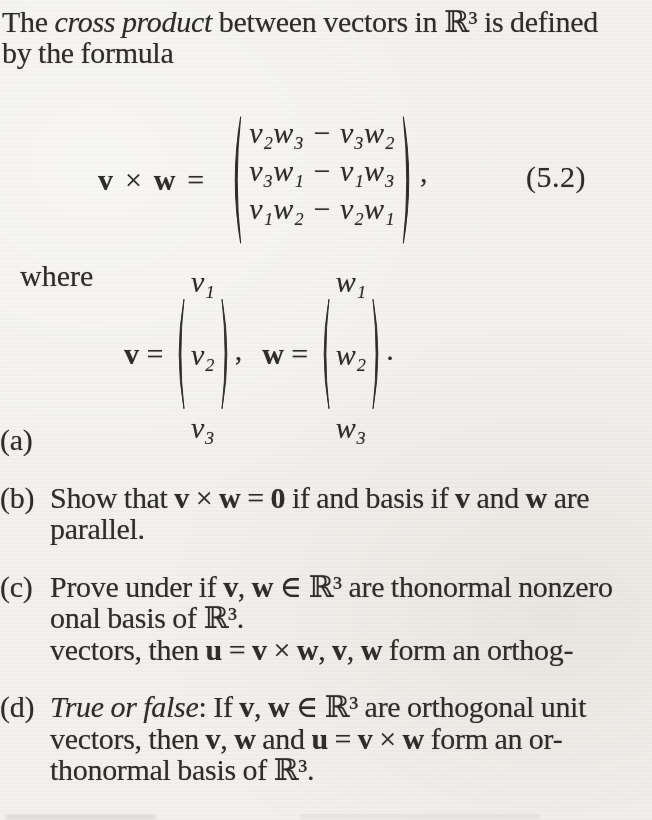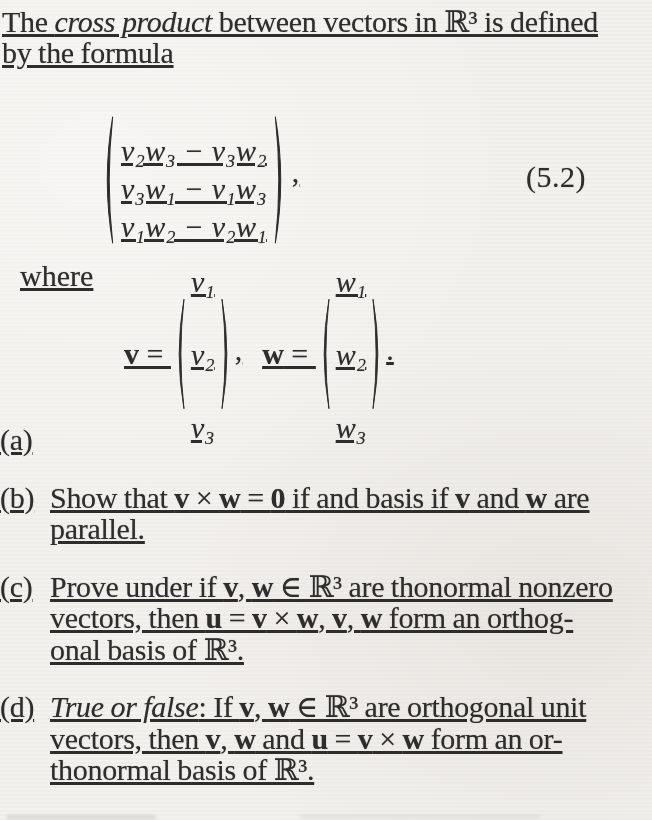--- a/index.html
+++ b/index.html
@@ -12,34 +12,33 @@
     width:652px;height:820px;
     overflow:hidden;
     background-color:var(--bg);
     background-image:
       radial-gradient(120% 80% at 15% 20%, rgba(255,255,255,0.38), rgba(255,255,255,0) 55%),
       radial-gradient(100% 60% at 85% 75%, rgba(190,186,178,0.20), rgba(190,186,178,0) 60%),
       repeating-linear-gradient(0deg, rgba(178,174,166,0.05) 0 2px, rgba(255,255,255,0.04) 2px 4px);
     color:var(--ink);
     font-family:"Liberation Serif","DejaVu Serif","DejaVu Sans",serif;
     text-shadow:0 0 1px rgba(46,45,43,0.45);
-    text-decoration:underline;
   }
   .seg{white-space:pre;}
   .b{font-weight:bold;}
   .i{font-style:italic;}
 
   
   .intro{padding:6px 0 0 2px;font-size:30px;line-height:31px;letter-spacing:-0.3px;word-spacing:-0.5px;}
   .iline{white-space:nowrap;}
 
   
   .eq1{position:relative;margin-top:44px;height:136px;display:flex;align-items:center;padding-left:98px;font-size:30px;}
   .eqlhs{margin-right:10px;word-spacing:4px;letter-spacing:0.2px;white-space:pre;}
-  .matrix{display:flex;align-items:flex-end;}
+  .matrix{display:flex;align-items:flex-start;}
   .mcol{display:flex;flex-direction:column;align-items:center;margin:0 6px;}
   .eq1 .mrow{line-height:38px;font-style:italic;letter-spacing:0.2px;white-space:pre;}
   .paren{display:block;}
   .paren path{fill:var(--ink);stroke:var(--ink);stroke-width:1.3;}
   .eqcomma{align-self:center;transform:translateY(-8px);margin-left:2px;}
   .eqnum{position:absolute;left:526px;top:50%;transform:translateY(-58%);letter-spacing:0.5px;}
 
   
   .where{margin-top:12px;padding-left:20px;font-size:30px;line-height:32px;}
 
@@ -70,20 +69,21 @@
   <div class="intro">
     <div class="iline">
       <span class="seg">The </span><span class="seg i">cross product</span><span class="seg"> between vectors in ℝ³ is defined</span>
     </div>
     <div class="iline">
       <span class="seg">by the formula</span>
     </div>
   </div>
 
   <div class="eq1">
+    <span class="eqlhs"><span class="seg b">v</span><span class="seg"> × </span><span class="seg b">w</span><span class="seg"> = </span></span>
     <div class="matrix">
       <svg class="paren" width="17" height="132" viewBox="0 0 22 150" preserveAspectRatio="none" aria-hidden="true">
           <path d="M19 3 Q5 75 19 147 Q10 75 19 3 Z"></path>
         </svg>
       <div class="mcol">
         <div class="mrow">v₂w₃ − v₃w₂</div>
         <div class="mrow">v₃w₁ − v₁w₃</div>
         <div class="mrow">v₁w₂ − v₂w₁</div>
       </div>
       <svg class="paren" width="17" height="132" viewBox="0 0 22 150" preserveAspectRatio="none" aria-hidden="true">
@@ -144,22 +144,22 @@
       <div class="ptext">
         <div class="pline"><span class="seg">Show that </span><span class="seg b">v</span><span class="seg"> × </span><span class="seg b">w</span><span class="seg"> = </span><span class="seg b">0</span><span class="seg"> if and basis if </span><span class="seg b">v</span><span class="seg"> and </span><span class="seg b">w</span><span class="seg"> are</span></div>
         <div class="pline"><span class="seg">parallel.</span></div>
       </div>
     </div>
 
     <div class="prob">
       <span class="plabel">(c)</span>
       <div class="ptext">
         <div class="pline"><span class="seg">Prove under if </span><span class="seg b">v</span><span class="seg">, </span><span class="seg b">w</span><span class="seg"> ∈ ℝ³ are thonormal nonzero</span></div>
+        <div class="pline"><span class="seg">onal basis of ℝ³.</span></div>
         <div class="pline"><span class="seg">vectors, then </span><span class="seg b">u</span><span class="seg"> = </span><span class="seg b">v</span><span class="seg"> × </span><span class="seg b">w</span><span class="seg">, </span><span class="seg b">v</span><span class="seg">, </span><span class="seg b">w</span><span class="seg"> form an orthog-</span></div>
-        <div class="pline"><span class="seg">onal basis of ℝ³.</span></div>
       </div>
     </div>
 
     <div class="prob">
       <span class="plabel">(d)</span>
       <div class="ptext">
         <div class="pline"><span class="seg i">True or false</span><span class="seg">: If </span><span class="seg b">v</span><span class="seg">, </span><span class="seg b">w</span><span class="seg"> ∈ ℝ³ are orthogonal unit</span></div>
         <div class="pline"><span class="seg">vectors, then </span><span class="seg b">v</span><span class="seg">, </span><span class="seg b">w</span><span class="seg"> and </span><span class="seg b">u</span><span class="seg"> = </span><span class="seg b">v</span><span class="seg"> × </span><span class="seg b">w</span><span class="seg"> form an or-</span></div>
         <div class="pline"><span class="seg">thonormal basis of ℝ³.</span></div>
       </div>

